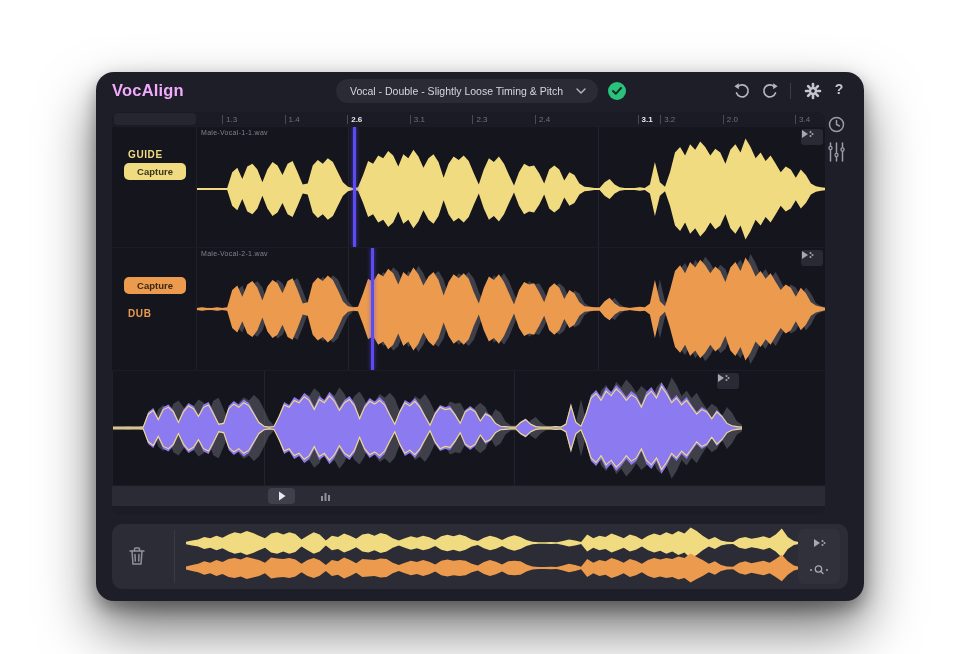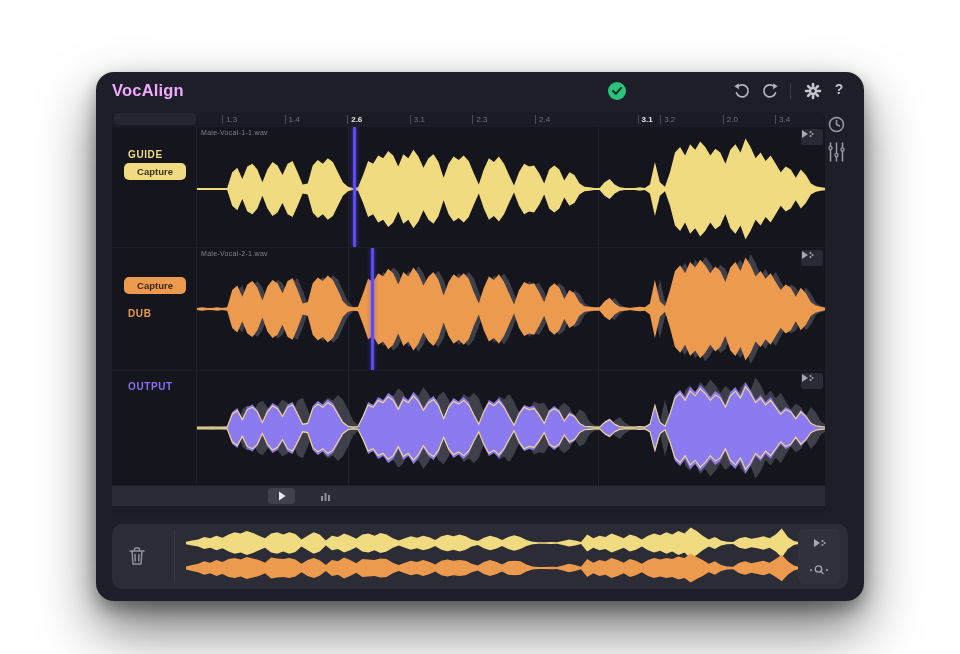--- a/index.html
+++ b/index.html
@@ -56,20 +56,28 @@
 </style>
 </head>
 <body>
 
 <div class="stage">
   <div class="window">
 
     <div class="header">
       <div class="app-title">VocAlign</div>
 
+      <div class="preset">
+        <div class="preset-text">Vocal - Double - Slightly Loose Timing &amp; Pitch</div>
+        <div class="preset-chev">
+          <svg width="10" height="6" viewBox="0 0 10 6">
+              <polyline points="1,1 5,5 9,1" fill="none" stroke="#b9b9c2" stroke-width="1.4" stroke-linecap="round" stroke-linejoin="round"></polyline>
+            </svg>
+        </div>
+      </div>
 
       <div class="check-badge">
         <svg width="10" height="8" viewBox="0 0 10 8">
             <polyline points="1,4 3.8,6.8 9,1" fill="none" stroke="#10341f" stroke-width="2" stroke-linecap="round" stroke-linejoin="round"></polyline>
           </svg>
       </div>
 
       <div class="hicon" style="left:637px;">
         <svg width="18" height="18" viewBox="0 0 18 18">
           <path d="M5 4.5 A6 6 0 1 1 3.5 11" fill="none" stroke="#b4b4bd" stroke-width="1.7" stroke-linecap="round"></path>
@@ -136,21 +144,21 @@
               <div class="tick-label strong">3.1</div>
             </div>
             <div class="tick" style="left: 464.2px;">
               <div class="tick-line"></div>
               <div class="tick-label">3.2</div>
             </div>
             <div class="tick" style="left: 526.8px;">
               <div class="tick-line"></div>
               <div class="tick-label">2.0</div>
             </div>
-            <div class="tick" style="left: 579px;">
+            <div class="tick" style="left: 599px;">
               <div class="tick-line"></div>
               <div class="tick-label">3.4</div>
             </div>
           </div>
       </div>
 
       <div class="trow" style="height:120px;">
         <div class="label-col">
           <div class="track-label" style="top: 22px; color: rgb(240, 219, 128);" id="guide-label">GUIDE</div>
           <div class="capture-btn" style="top: 36px; background: rgb(240, 219, 128); color: rgb(58, 50, 26);" id="guide-capture">Capture</div>
@@ -193,23 +201,20 @@
               <polygon points="1,1 7,5 1,9" fill="#a8a8b2"></polygon>
               <circle cx="9.5" cy="3" r="1" fill="#a8a8b2"></circle>
                 <circle cx="11.5" cy="5" r="1" fill="#a8a8b2"></circle>
                 <circle cx="9.5" cy="7" r="1" fill="#a8a8b2"></circle>
             </svg>
           </div>
         </div>
       </div>
 
       <div class="trow" style="height:114px;">
-        <div class="label-col">
-          <div class="track-label" style="top: 10px; color: rgb(138, 111, 240);" id="output-label">OUTPUT</div>
-        </div>
         <div class="lane" style="height:114px;">
           <div class="gridline" style="left:151px;"></div>
           <div class="gridline" style="left:401px;"></div>
           <svg id="wave-output" width="629" height="114">
               <polygon points="0.0,55.9 5.0,55.9 10.1,55.9 15.1,55.3 20.1,55.9 25.2,55.9 30.2,55.3 35.2,55.9 40.3,55.3 45.3,38.3 50.3,33.9 55.4,44.9 60.4,32.8 65.4,29.5 70.4,36.1 75.5,48.7 80.5,35.0 85.5,28.4 90.6,31.7 95.6,41.6 100.6,29.5 105.7,26.7 110.7,38.3 115.7,51.5 120.8,50.4 125.8,31.7 130.8,26.2 135.9,29.5 140.9,24.0 145.9,28.4 151.0,38.3 156.0,49.3 161.0,54.2 166.1,55.3 171.1,54.8 176.1,41.6 181.2,27.3 186.2,30.6 191.2,21.7 196.2,25.1 201.3,17.3 206.3,21.7 211.3,32.8 216.4,20.6 221.4,25.1 226.4,16.2 231.5,22.9 236.5,33.9 241.5,25.1 246.6,20.6 251.6,28.4 256.6,43.8 261.7,30.6 266.7,22.9 271.7,26.7 276.8,21.7 281.8,27.3 286.8,40.5 291.9,51.5 296.9,36.1 301.9,25.1 307.0,28.4 312.0,22.9 317.0,30.6 322.0,41.6 327.1,52.6 332.1,38.3 337.1,30.6 342.2,32.8 347.2,31.7 352.2,40.5 357.3,50.4 362.3,36.1 367.3,31.7 372.4,36.1 377.4,47.1 382.4,38.3 387.5,41.6 392.5,50.4 397.5,54.2 402.6,54.8 407.6,55.3 412.6,55.3 417.7,49.3 422.7,46.0 427.7,51.5 432.8,54.8 437.8,55.3 442.8,55.9 447.8,55.3 452.9,54.8 457.9,55.3 462.9,51.5 468.0,28.4 473.0,49.3 478.0,54.2 483.1,38.3 488.1,19.5 493.1,14.0 498.2,21.7 503.2,10.7 508.2,16.2 513.3,8.5 518.3,14.0 523.3,21.7 528.4,15.1 533.4,19.5 538.4,30.6 543.5,16.2 548.5,10.7 553.5,19.5 558.6,6.3 563.6,14.0 568.6,25.1 573.6,19.5 578.7,27.3 583.7,21.7 588.7,30.6 593.8,38.3 598.8,32.8 603.8,36.1 608.9,44.9 613.9,36.1 618.9,41.6 624.0,50.4 629.0,53.7 629.0,60.3 624.0,63.6 618.9,72.4 613.9,77.9 608.9,69.1 603.8,77.9 598.8,81.2 593.8,75.7 588.7,83.4 583.7,92.3 578.7,86.7 573.6,94.5 568.6,88.9 563.6,100.0 558.6,107.7 553.5,94.5 548.5,103.3 543.5,97.8 538.4,83.4 533.4,94.5 528.4,98.9 523.3,92.3 518.3,100.0 513.3,105.5 508.2,97.8 503.2,103.3 498.2,92.3 493.1,100.0 488.1,94.5 483.1,75.7 478.0,59.8 473.0,64.7 468.0,85.6 462.9,62.5 457.9,58.7 452.9,59.2 447.8,58.7 442.8,58.1 437.8,58.7 432.8,59.2 427.7,62.5 422.7,68.0 417.7,64.7 412.6,58.7 407.6,58.7 402.6,59.2 397.5,59.8 392.5,63.6 387.5,72.4 382.4,75.7 377.4,66.9 372.4,77.9 367.3,82.3 362.3,77.9 357.3,63.6 352.2,73.5 347.2,82.3 342.2,81.2 337.1,83.4 332.1,75.7 327.1,61.4 322.0,72.4 317.0,83.4 312.0,91.1 307.0,85.6 301.9,88.9 296.9,77.9 291.9,62.5 286.8,73.5 281.8,86.7 276.8,92.3 271.7,87.3 266.7,91.1 261.7,83.4 256.6,70.2 251.6,85.6 246.6,93.4 241.5,88.9 236.5,80.1 231.5,91.1 226.4,97.8 221.4,88.9 216.4,93.4 211.3,81.2 206.3,92.3 201.3,96.7 196.2,88.9 191.2,92.3 186.2,83.4 181.2,86.7 176.1,72.4 171.1,59.2 166.1,58.7 161.0,59.8 156.0,64.7 151.0,75.7 145.9,85.6 140.9,90.0 135.9,84.5 130.8,87.8 125.8,82.3 120.8,63.6 115.7,62.5 110.7,75.7 105.7,87.3 100.6,84.5 95.6,72.4 90.6,82.3 85.5,85.6 80.5,79.0 75.5,65.3 70.4,77.9 65.4,84.5 60.4,81.2 55.4,69.1 50.3,80.1 45.3,75.7 40.3,58.7 35.2,58.1 30.2,58.7 25.2,58.1 20.1,58.1 15.1,58.7 10.1,58.1 5.0,58.1 0.0,58.1" fill="#6a6a76" fill-opacity="0.5"></polygon>
               <polygon points="0.0,56.0 5.0,56.0 10.1,56.0 15.1,56.0 20.1,56.0 25.2,56.0 30.2,55.5 35.2,41.0 40.3,37.0 45.3,47.0 50.3,36.0 55.4,33.5 60.4,39.0 65.4,50.5 70.4,38.5 75.5,32.0 80.5,35.0 85.5,44.0 90.6,33.5 95.6,31.0 100.6,41.0 105.7,52.5 110.7,51.5 115.7,35.0 120.8,30.0 125.8,33.5 130.8,28.5 135.9,32.0 140.9,41.0 145.9,50.5 151.0,55.0 156.0,56.0 161.0,55.5 166.1,44.0 171.1,31.0 176.1,34.0 181.2,26.0 186.2,29.0 191.2,22.0 196.2,26.0 201.3,36.0 206.3,25.0 211.3,29.0 216.4,21.0 221.4,27.0 226.4,37.0 231.5,29.0 236.5,25.0 241.5,32.0 246.6,46.0 251.6,34.0 256.6,27.0 261.7,30.5 266.7,26.0 271.7,31.0 276.8,42.5 281.8,52.5 286.8,39.0 291.9,29.0 296.9,32.0 301.9,27.0 307.0,34.0 312.0,44.0 317.0,53.5 322.0,41.0 327.1,34.0 332.1,36.0 337.1,35.0 342.2,42.5 347.2,51.5 352.2,39.0 357.3,35.0 362.3,39.0 367.3,49.0 372.4,41.0 377.4,44.0 382.4,51.5 387.5,55.0 392.5,55.5 397.5,56.0 402.6,56.0 407.6,50.5 412.6,47.5 417.7,52.5 422.7,55.5 427.7,56.0 432.8,56.0 437.8,56.0 442.8,55.5 447.8,56.0 452.9,52.5 457.9,32.0 462.9,50.5 468.0,55.0 473.0,41.0 478.0,24.0 483.1,19.0 488.1,26.0 493.1,16.0 498.2,21.0 503.2,14.0 508.2,19.0 513.3,26.0 518.3,20.0 523.3,24.0 528.4,34.0 533.4,21.0 538.4,16.0 543.5,24.0 548.5,11.5 553.5,19.0 558.6,29.0 563.6,24.0 568.6,31.0 573.6,26.0 578.7,34.0 583.7,41.0 588.7,36.0 593.8,39.0 598.8,46.5 603.8,39.0 608.9,44.0 613.9,51.5 618.9,54.5 624.0,55.5 629.0,56.0 629.0,58.0 624.0,58.5 618.9,59.5 613.9,62.5 608.9,70.0 603.8,75.0 598.8,67.5 593.8,75.0 588.7,78.0 583.7,73.0 578.7,80.0 573.6,88.0 568.6,83.0 563.6,90.0 558.6,85.0 553.5,95.0 548.5,102.5 543.5,90.0 538.4,98.0 533.4,93.0 528.4,80.0 523.3,90.0 518.3,94.0 513.3,88.0 508.2,95.0 503.2,100.0 498.2,93.0 493.1,98.0 488.1,88.0 483.1,95.0 478.0,90.0 473.0,73.0 468.0,59.0 462.9,63.5 457.9,82.0 452.9,61.5 447.8,58.0 442.8,58.5 437.8,58.0 432.8,58.0 427.7,58.0 422.7,58.5 417.7,61.5 412.6,66.5 407.6,63.5 402.6,58.0 397.5,58.0 392.5,58.5 387.5,59.0 382.4,62.5 377.4,70.0 372.4,73.0 367.3,65.0 362.3,75.0 357.3,79.0 352.2,75.0 347.2,62.5 342.2,71.5 337.1,79.0 332.1,78.0 327.1,80.0 322.0,73.0 317.0,60.5 312.0,70.0 307.0,80.0 301.9,87.0 296.9,82.0 291.9,85.0 286.8,75.0 281.8,61.5 276.8,71.5 271.7,83.0 266.7,88.0 261.7,83.5 256.6,87.0 251.6,80.0 246.6,68.0 241.5,82.0 236.5,89.0 231.5,85.0 226.4,77.0 221.4,87.0 216.4,93.0 211.3,85.0 206.3,89.0 201.3,78.0 196.2,88.0 191.2,92.0 186.2,85.0 181.2,88.0 176.1,80.0 171.1,83.0 166.1,70.0 161.0,58.5 156.0,58.0 151.0,59.0 145.9,63.5 140.9,73.0 135.9,82.0 130.8,85.5 125.8,80.5 120.8,84.0 115.7,79.0 110.7,62.5 105.7,61.5 100.6,73.0 95.6,83.0 90.6,80.5 85.5,70.0 80.5,79.0 75.5,82.0 70.4,75.5 65.4,63.5 60.4,75.0 55.4,80.5 50.3,78.0 45.3,67.0 40.3,77.0 35.2,73.0 30.2,58.5 25.2,58.0 20.1,58.0 15.1,58.0 10.1,58.0 5.0,58.0 0.0,58.0" fill="#8b7af0"></polygon>
               <polygon points="0.0,56.1 5.0,56.1 10.1,56.1 15.1,56.1 20.1,56.1 25.2,56.1 30.2,56.1 35.2,43.2 40.3,39.5 45.3,48.7 50.3,38.6 55.4,36.3 60.4,40.9 65.4,51.5 70.4,40.9 75.5,34.9 80.5,37.7 85.5,45.5 90.6,36.3 95.6,34.0 100.6,43.2 105.7,53.3 110.7,52.4 115.7,37.7 120.8,33.1 125.8,36.3 130.8,31.7 135.9,34.9 140.9,43.2 145.9,51.5 151.0,55.2 156.0,56.1 161.0,55.6 166.1,45.5 171.1,34.0 176.1,36.3 181.2,29.4 186.2,31.7 191.2,25.7 196.2,29.4 201.3,38.6 206.3,28.5 211.3,31.7 216.4,24.8 221.4,30.3 226.4,39.5 231.5,31.7 236.5,28.5 241.5,34.9 246.6,47.8 251.6,36.3 256.6,30.3 261.7,33.1 266.7,29.4 271.7,34.0 276.8,44.1 281.8,53.3 286.8,40.9 291.9,31.7 296.9,34.9 301.9,30.3 307.0,36.3 312.0,45.5 317.0,54.2 322.0,43.2 327.1,36.3 332.1,38.6 337.1,37.7 342.2,44.1 347.2,52.4 352.2,40.9 357.3,37.7 362.3,40.9 367.3,50.1 372.4,43.2 377.4,45.5 382.4,52.4 387.5,55.2 392.5,55.6 397.5,56.1 402.6,56.1 407.6,51.5 412.6,48.7 417.7,53.3 422.7,55.6 427.7,56.1 432.8,56.1 437.8,56.1 442.8,55.6 447.8,56.1 452.9,53.3 457.9,34.9 462.9,51.5 468.0,55.2 473.0,43.2 478.0,27.1 483.1,22.5 488.1,29.4 493.1,20.2 498.2,24.8 503.2,17.9 508.2,22.5 513.3,29.4 518.3,23.9 523.3,27.1 528.4,36.3 533.4,24.8 538.4,20.2 543.5,27.1 548.5,15.6 553.5,22.5 558.6,31.7 563.6,27.1 568.6,34.0 573.6,29.4 578.7,36.3 583.7,43.2 588.7,38.6 593.8,40.9 598.8,47.8 603.8,40.9 608.9,45.5 613.9,52.4 618.9,54.7 624.0,55.6 629.0,56.1 629.0,57.9 624.0,58.4 618.9,59.3 613.9,61.6 608.9,68.5 603.8,73.1 598.8,66.2 593.8,73.1 588.7,75.4 583.7,70.8 578.7,77.7 573.6,84.6 568.6,80.0 563.6,86.9 558.6,82.3 553.5,91.5 548.5,98.4 543.5,86.9 538.4,93.8 533.4,89.2 528.4,77.7 523.3,86.9 518.3,90.1 513.3,84.6 508.2,91.5 503.2,96.1 498.2,89.2 493.1,93.8 488.1,84.6 483.1,91.5 478.0,86.9 473.0,70.8 468.0,58.8 462.9,62.5 457.9,79.1 452.9,60.7 447.8,57.9 442.8,58.4 437.8,57.9 432.8,57.9 427.7,57.9 422.7,58.4 417.7,60.7 412.6,65.3 407.6,62.5 402.6,57.9 397.5,57.9 392.5,58.4 387.5,58.8 382.4,61.6 377.4,68.5 372.4,70.8 367.3,63.9 362.3,73.1 357.3,76.3 352.2,73.1 347.2,61.6 342.2,69.9 337.1,76.3 332.1,75.4 327.1,77.7 322.0,70.8 317.0,59.8 312.0,68.5 307.0,77.7 301.9,83.7 296.9,79.1 291.9,82.3 286.8,73.1 281.8,60.7 276.8,69.9 271.7,80.0 266.7,84.6 261.7,80.9 256.6,83.7 251.6,77.7 246.6,66.2 241.5,79.1 236.5,85.5 231.5,82.3 226.4,74.5 221.4,83.7 216.4,89.2 211.3,82.3 206.3,85.5 201.3,75.4 196.2,84.6 191.2,88.3 186.2,82.3 181.2,84.6 176.1,77.7 171.1,80.0 166.1,68.5 161.0,58.4 156.0,57.9 151.0,58.8 145.9,62.5 140.9,70.8 135.9,79.1 130.8,82.3 125.8,77.7 120.8,80.9 115.7,76.3 110.7,61.6 105.7,60.7 100.6,70.8 95.6,80.0 90.6,77.7 85.5,68.5 80.5,76.3 75.5,79.1 70.4,73.1 65.4,62.5 60.4,73.1 55.4,77.7 50.3,75.4 45.3,65.3 40.3,74.5 35.2,70.8 30.2,57.9 25.2,57.9 20.1,57.9 15.1,57.9 10.1,57.9 5.0,57.9 0.0,57.9" fill="none" stroke="#f0db80" stroke-width="1.1"></polygon>
             </svg>
           <div class="corner-icon">
             <svg width="13" height="10" viewBox="0 0 13 10">

